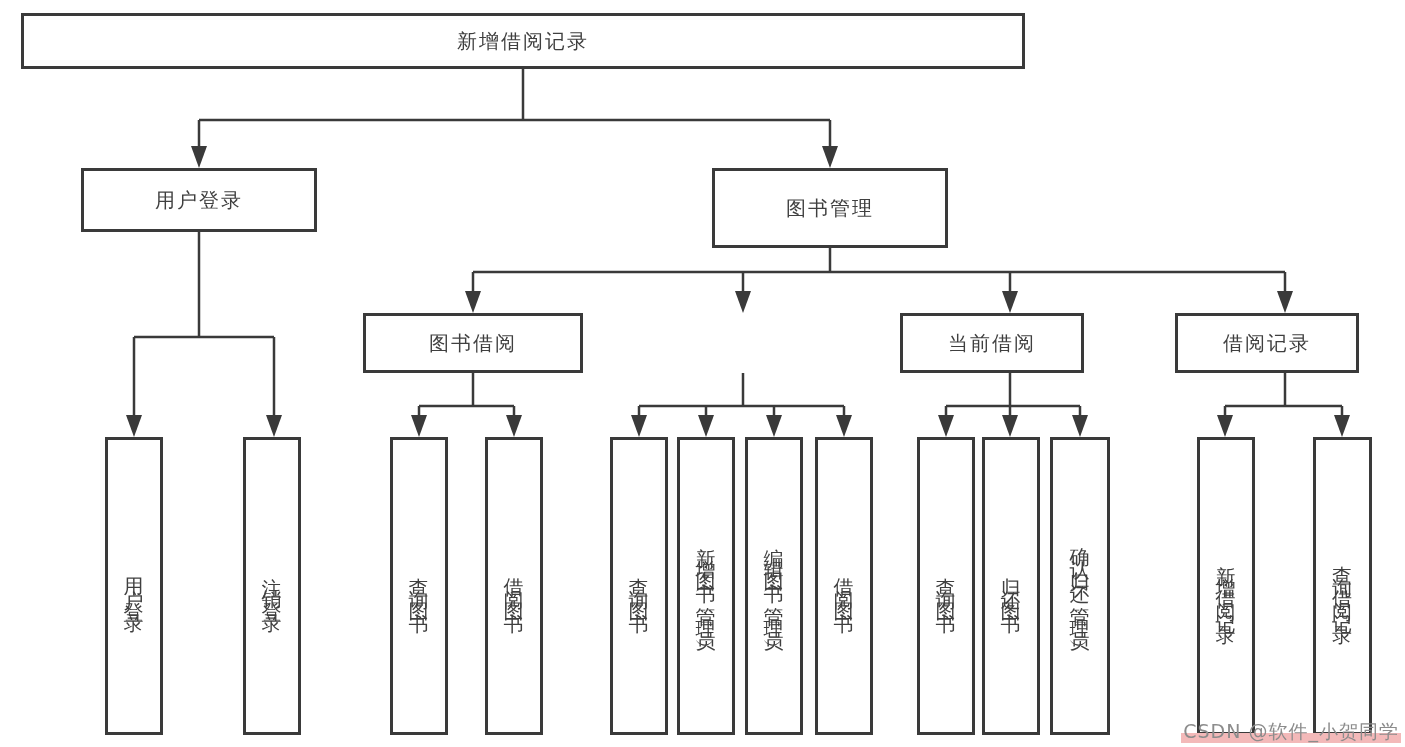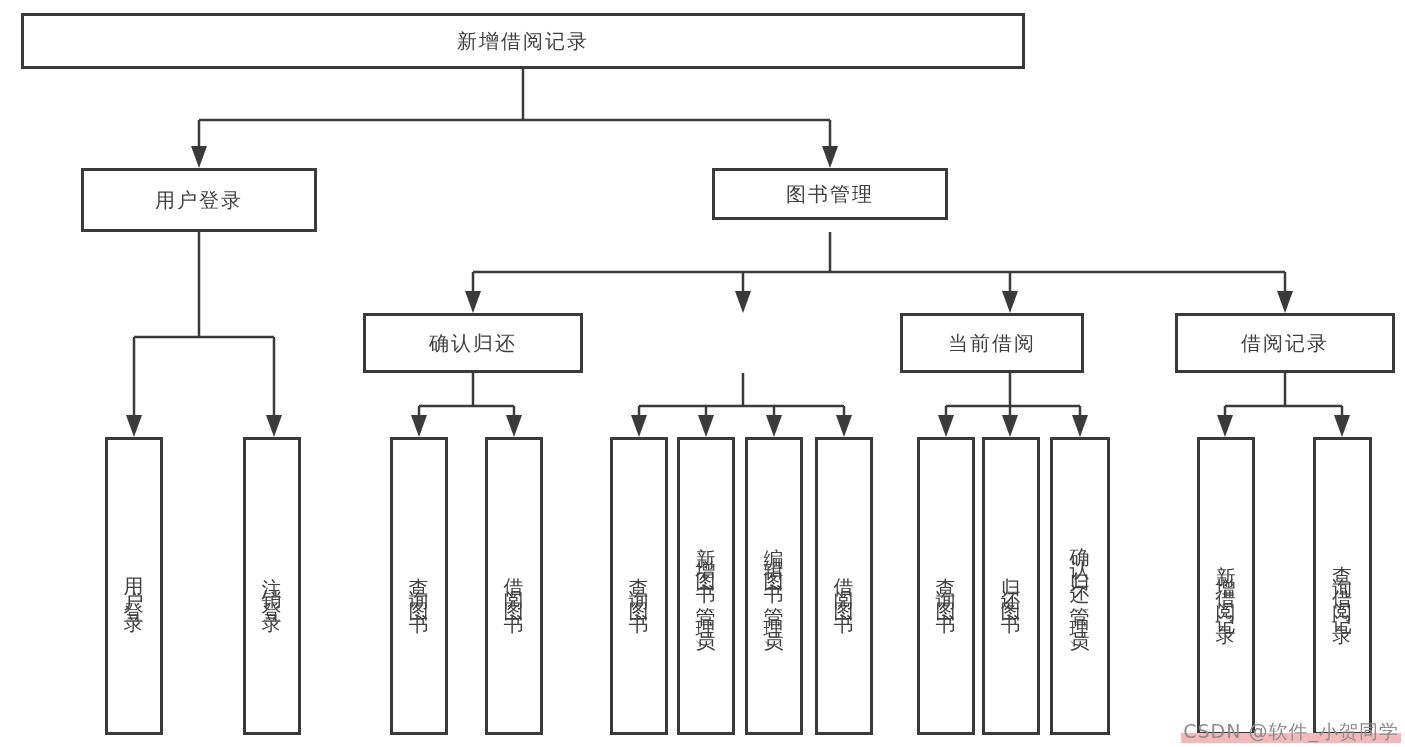--- a/index.html
+++ b/index.html
@@ -111,31 +111,31 @@
     </g>
   </svg>
 
   <div class="box" style="left:21px;top:13px;width:1004px;height:56px;">
     <span class="hlabel">新增借阅记录</span>
   </div>
 
   <div class="box" style="left:81px;top:168px;width:236px;height:64px;">
     <span class="hlabel">用户登录</span>
   </div>
-  <div class="box" style="left:712px;top:168px;width:236px;height:52px;">
+  <div class="box" style="left:712px;top:168px;width:236px;height:80px;">
     <span class="hlabel">图书管理</span>
   </div>
 
   <div class="box" style="left:363px;top:313px;width:220px;height:60px;">
-    <span class="hlabel">确认归还</span>
+    <span class="hlabel">图书借阅</span>
   </div>
   <div class="box" style="left:900px;top:313px;width:184px;height:60px;">
     <span class="hlabel">当前借阅</span>
   </div>
-  <div class="box" style="left:1175px;top:313px;width:220px;height:60px;">
+  <div class="box" style="left:1175px;top:313px;width:184px;height:60px;">
     <span class="hlabel">借阅记录</span>
   </div>
 
   <div class="box leaf" style="left:105px;top:437px;width:58px;height:298px;">
     <span class="vlabel">用户登录</span>
   </div>
   <div class="box leaf" style="left:243px;top:437px;width:58px;height:298px;">
     <span class="vlabel">注销登录</span>
   </div>
 

